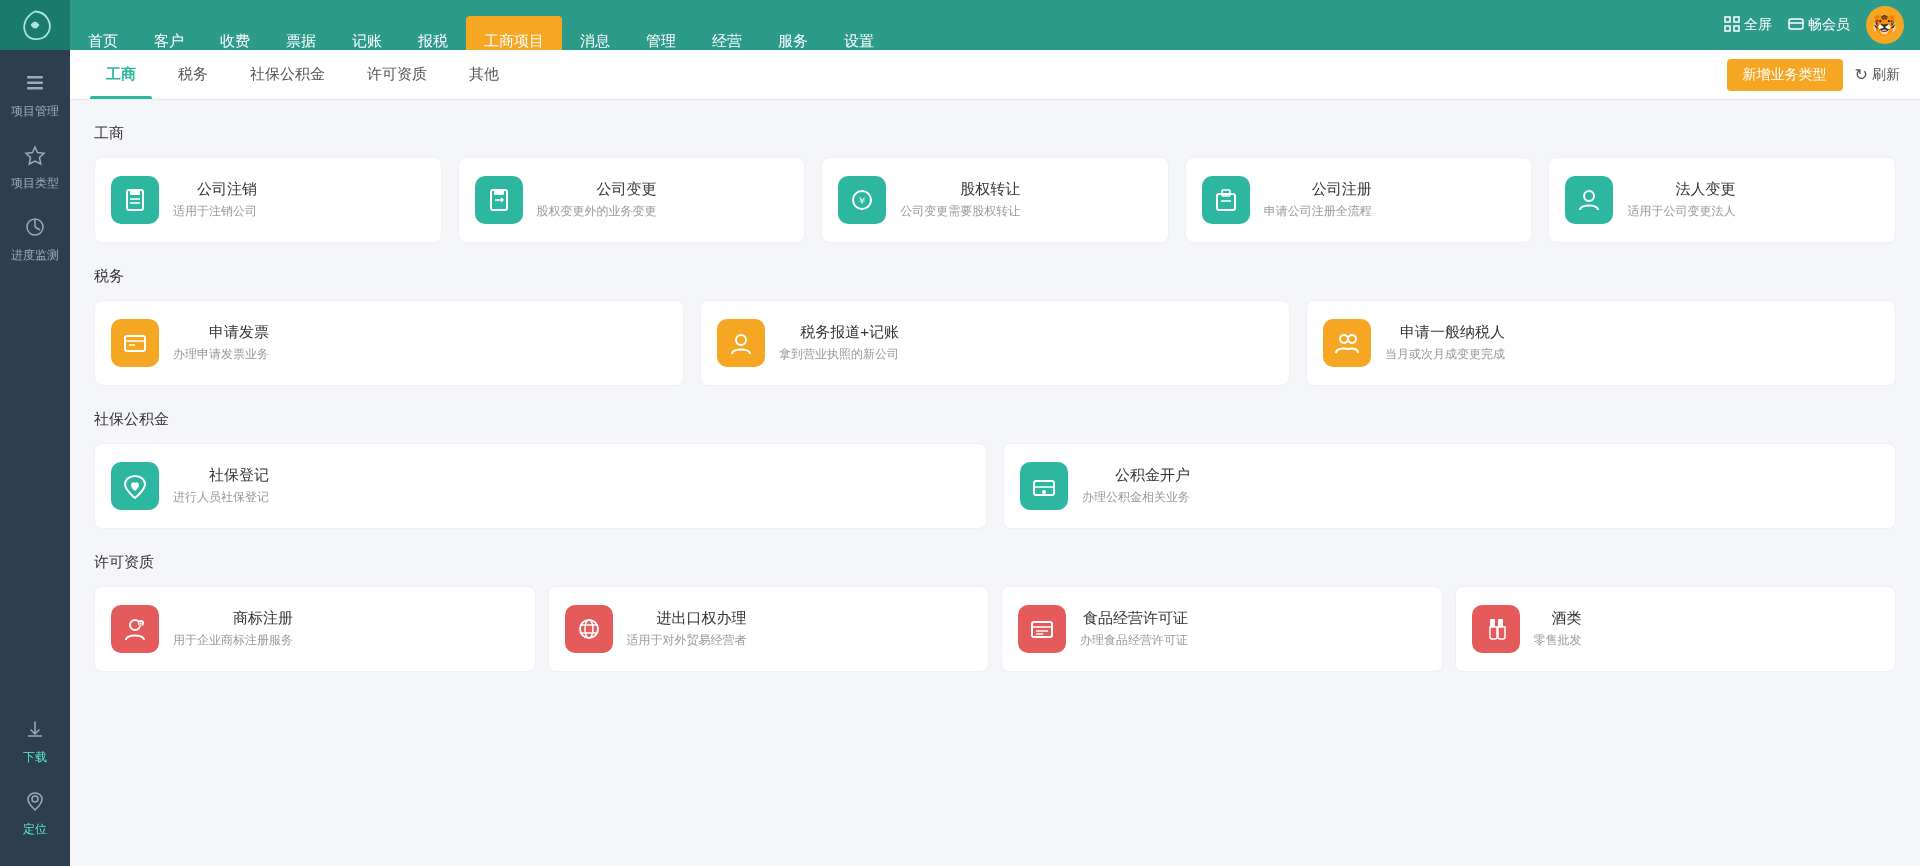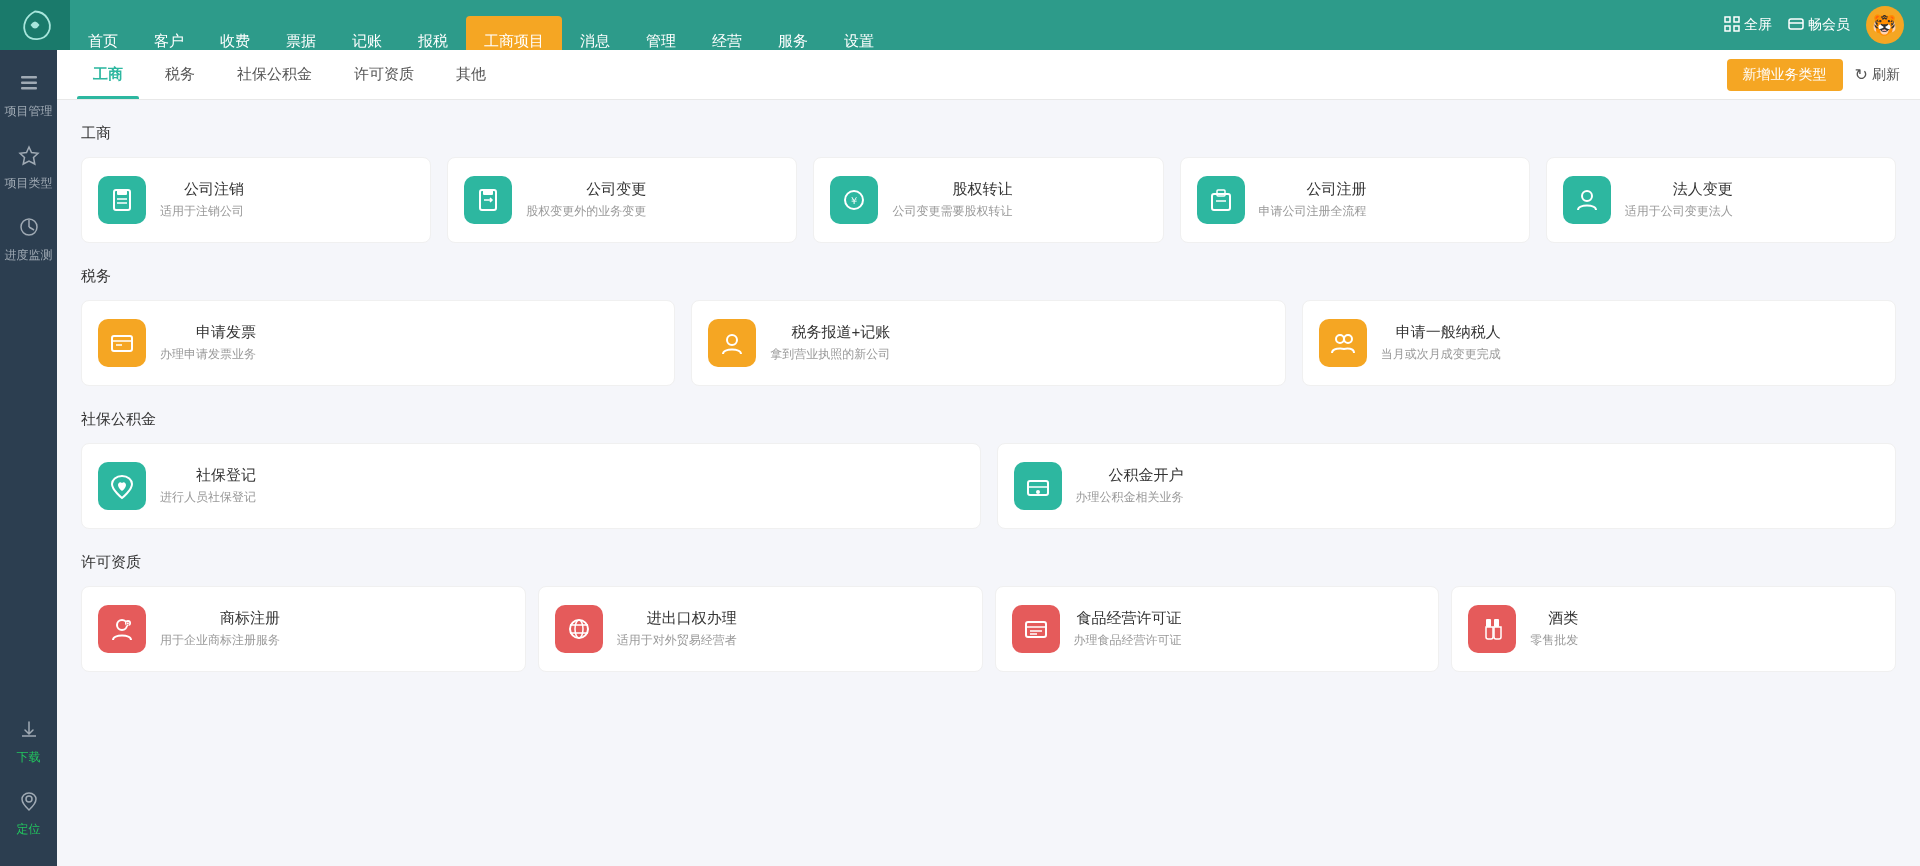--- a/index.html
+++ b/index.html
@@ -65,21 +65,21 @@
 
     
     .main-layout {
       display: flex;
       flex: 1;
       overflow: hidden;
     }
 
     
     .sidebar {
-      width: 57px;
+      width: 70px;
       background: #2c3e50;
       display: flex;
       flex-direction: column;
       align-items: center;
       padding-top: 10px;
       flex-shrink: 0;
     }
     .sidebar-item {
       display: flex;
       flex-direction: column;
@@ -91,21 +91,21 @@
       font-size: 12px;
       cursor: pointer;
       gap: 4px;
     }
     .sidebar-item .icon-wrap { font-size: 20px; }
     .sidebar-bottom {
       margin-top: auto;
       width: 100%;
       padding-bottom: 16px;
     }
-    .sidebar-bottom .sidebar-item { color: #22c55e; }
+    .sidebar-bottom .sidebar-item { color: #5eead4; }
 
     
     .content-area {
       flex: 1;
       display: flex;
       flex-direction: column;
       overflow: hidden;
       background: #f5f6fa;
     }
 

